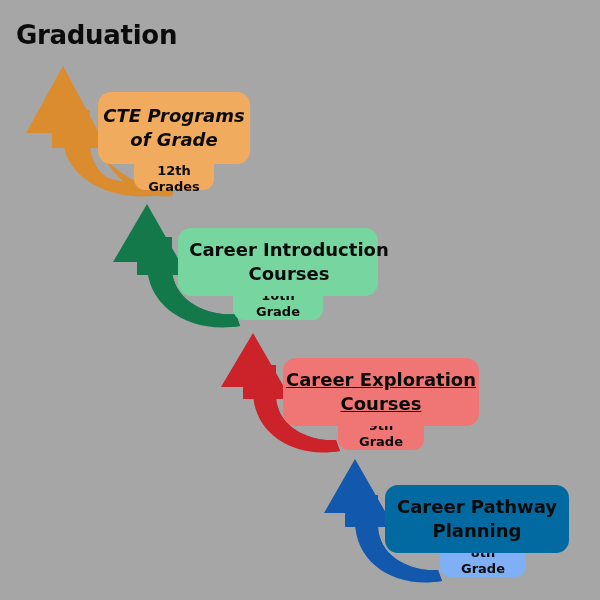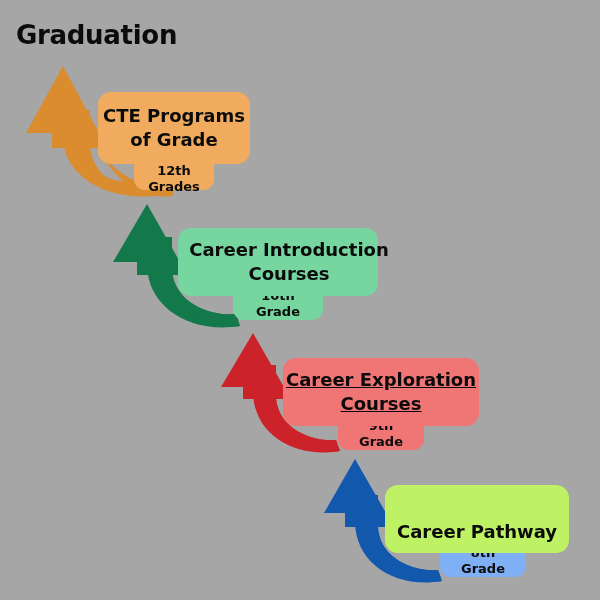--- a/index.html
+++ b/index.html
@@ -65,21 +65,21 @@
     text-align: center;
     color: #0b0b0b;
     font-weight: bold;
     font-size: 13px;
     line-height: 1.25;
     padding: 4px 12px;
     white-space: pre-line;
   }
 
   
-  #box-cte        { left: 98px;  top: 92px;  width: 152px; height: 72px;  font-size: 18px; background: #f0ab5f; }
+  #box-cte        { left: 98px;  top: 92px;  width: 152px; height: 72px;  font-size: 18px; background: #f0ab5f; font-style: italic; }
   #badge-cte      { left: 134px; top: 152px; width: 80px;  height: 38px;  background: #f0ab5f; }
 
   #box-intro      { left: 178px; top: 228px; width: 200px; height: 68px;  font-size: 18px; background: #77d6a0; }
   #badge-intro    { left: 233px; top: 288px; width: 90px;  height: 32px;  background: #77d6a0; }
 
   #box-explore    { left: 283px; top: 358px; width: 196px; height: 68px;  font-size: 18px; background: #f07575; }
   #badge-explore  { left: 338px; top: 418px; width: 86px;  height: 32px;  background: #f07575; }
 
   #box-planning   { left: 385px; top: 485px; width: 184px; height: 68px;  font-size: 18px; background: #7fb0f5; }
   #badge-planning { left: 440px; top: 545px; width: 86px;  height: 32px;  background: #7fb0f5; }
@@ -200,17 +200,18 @@
     <span class="line">Courses</span>
   </div>
 
   <div class="badge" id="badge-explore" style="background: rgb(240, 117, 117);">9th Grade</div>
   <div class="box" id="box-explore" style="background: rgb(240, 117, 117); text-decoration: underline;">
     <span class="line">Career Exploration</span>
     <span class="line">Courses</span>
   </div>
 
   <div class="badge" id="badge-planning" style="background: rgb(127, 176, 245);">8th Grade</div>
-  <div class="box" id="box-planning" style="background: #bef264; justify-content: flex-end;">
+  <div class="box" id="box-planning" style="background: #0369a1;">
     <span class="line">Career Pathway</span>
+    <span class="line">Planning</span>
   </div>
 
 </div>
 
 </body></html>

